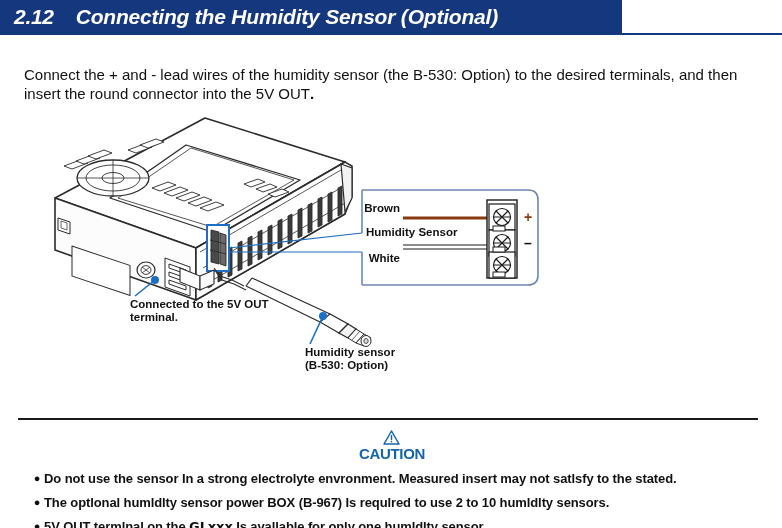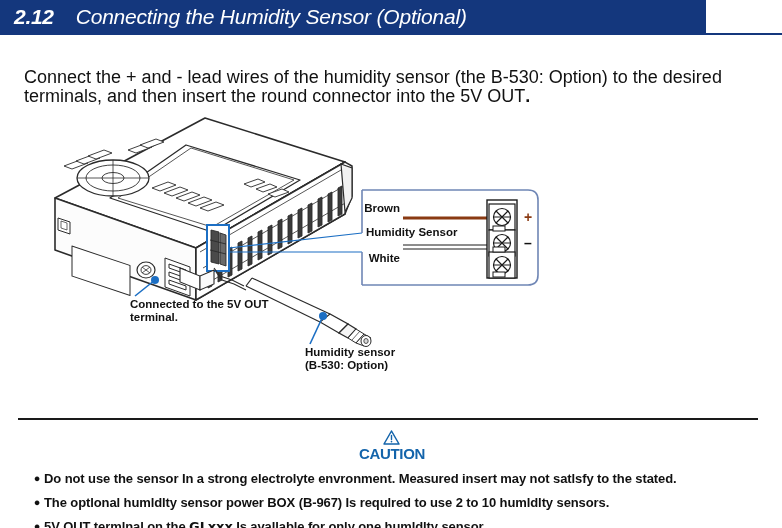--- a/index.html
+++ b/index.html
@@ -14,58 +14,58 @@
     overflow: hidden;
     font-family: "Liberation Sans", sans-serif;
     color: #000000;
   }
 
   
   #section-header {
     position: absolute;
     left: 0;
     top: 0;
-    width: 706px;
+    width: 622px;
     height: 33px;
     background: #14377d;
     display: flex;
     align-items: center;
   }
   #section-header .sec-num {
     color: #ffffff;
     font-style: italic;
     font-weight: bold;
     font-size: 21px;
     margin-left: 14px;
     letter-spacing: -0.3px;
   }
   #section-header .sec-title {
     color: #ffffff;
     font-style: italic;
-    font-weight: normal;
+    font-weight: bold;
     font-size: 21px;
     margin-left: 22px;
     letter-spacing: -0.2px;
   }
   .header-underline {
     position: absolute;
     left: 0;
     top: 33px;
     width: 782px;
     height: 2px;
     background: #14377d;
   }
 
   
   #intro-paragraph {
     position: absolute;
     left: 24px;
     top: 50px;
     width: 736px;
-    font-size: 18px;
+    font-size: 15px;
     line-height: 19px;
     color: #111111;
   }
   #intro-paragraph .emph {
     font-weight: bold;
   }
 
   
   #figure-area {
     position: absolute;

